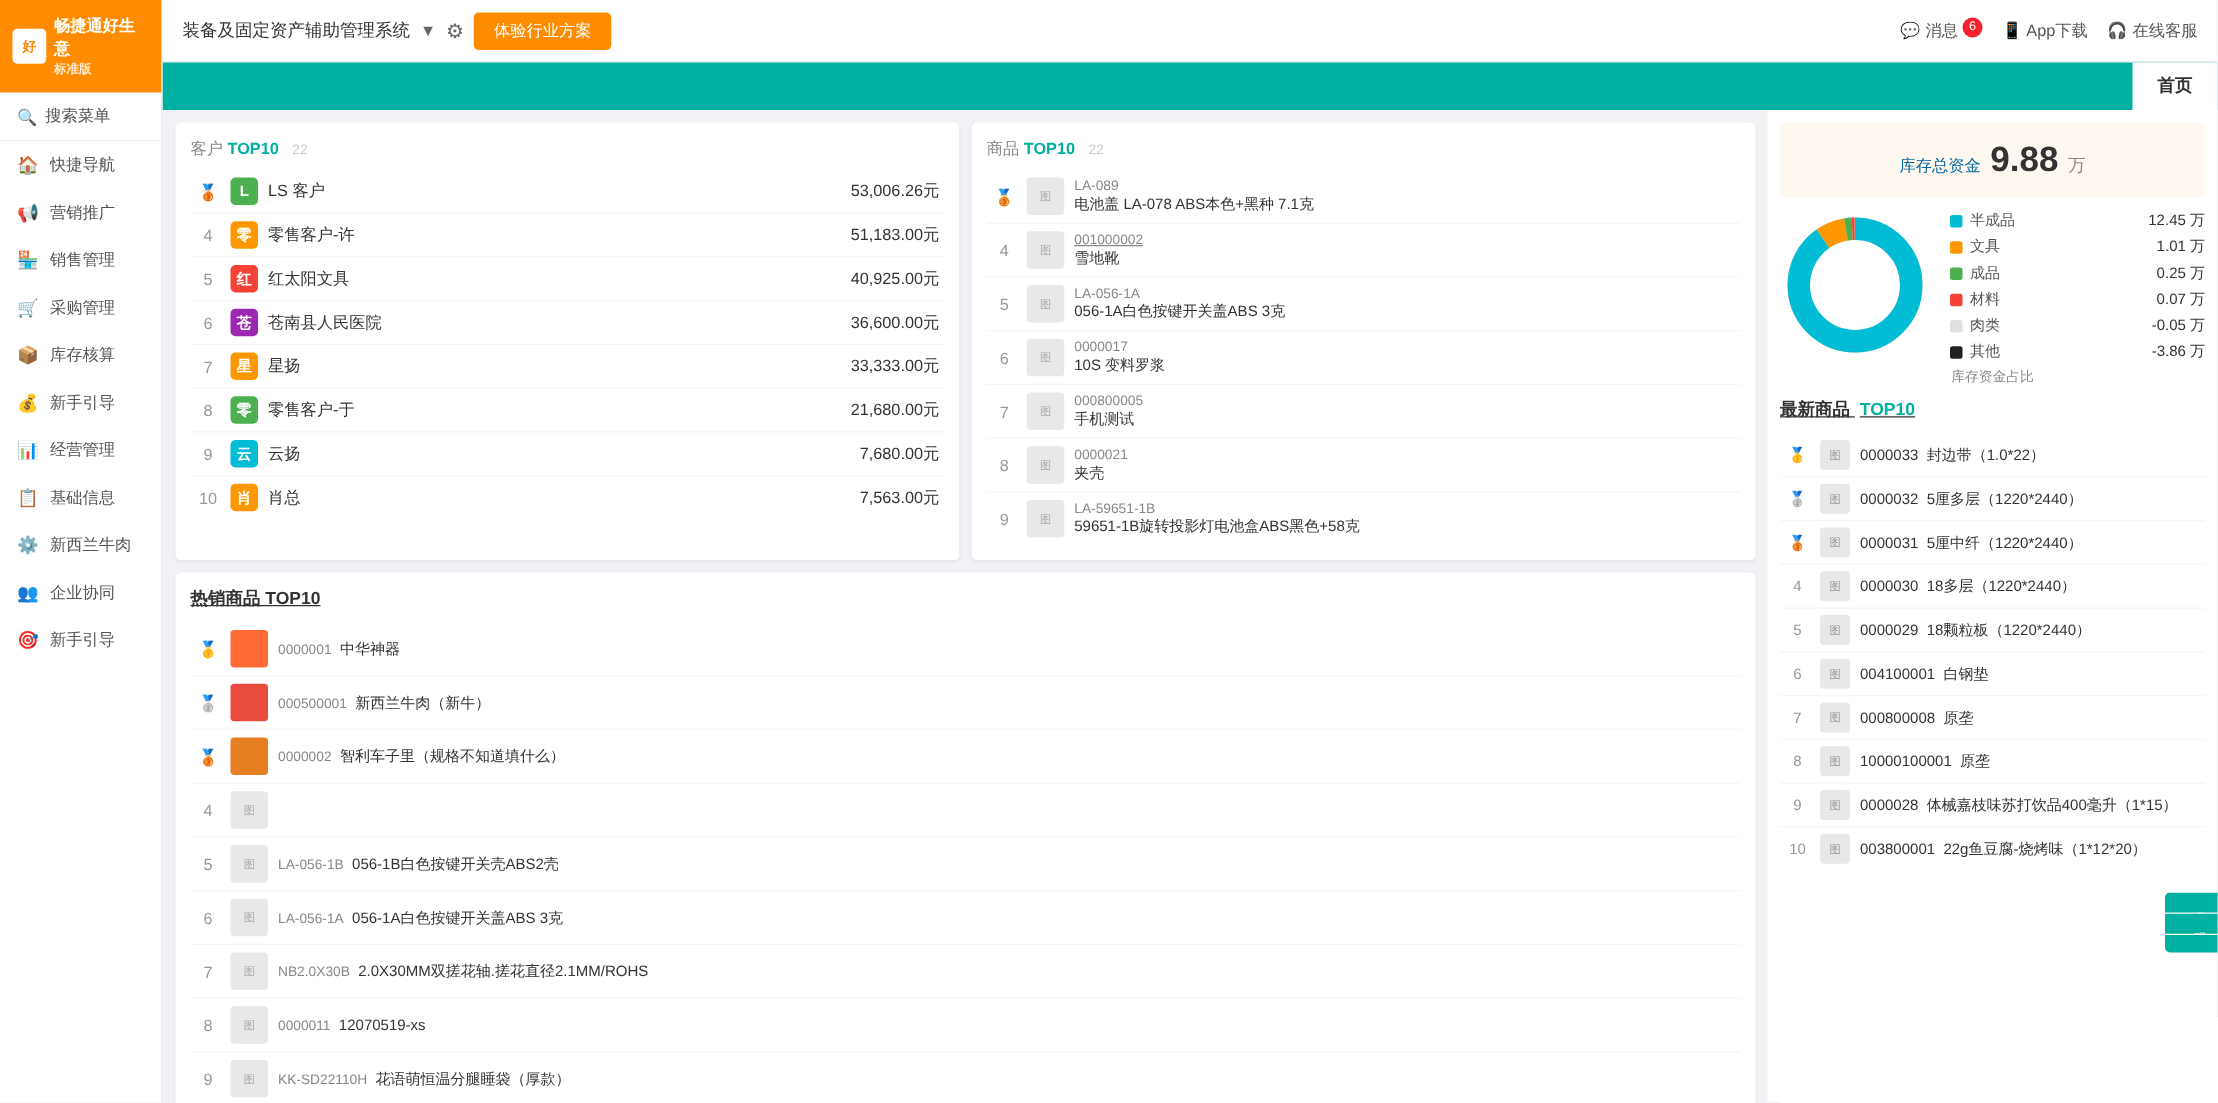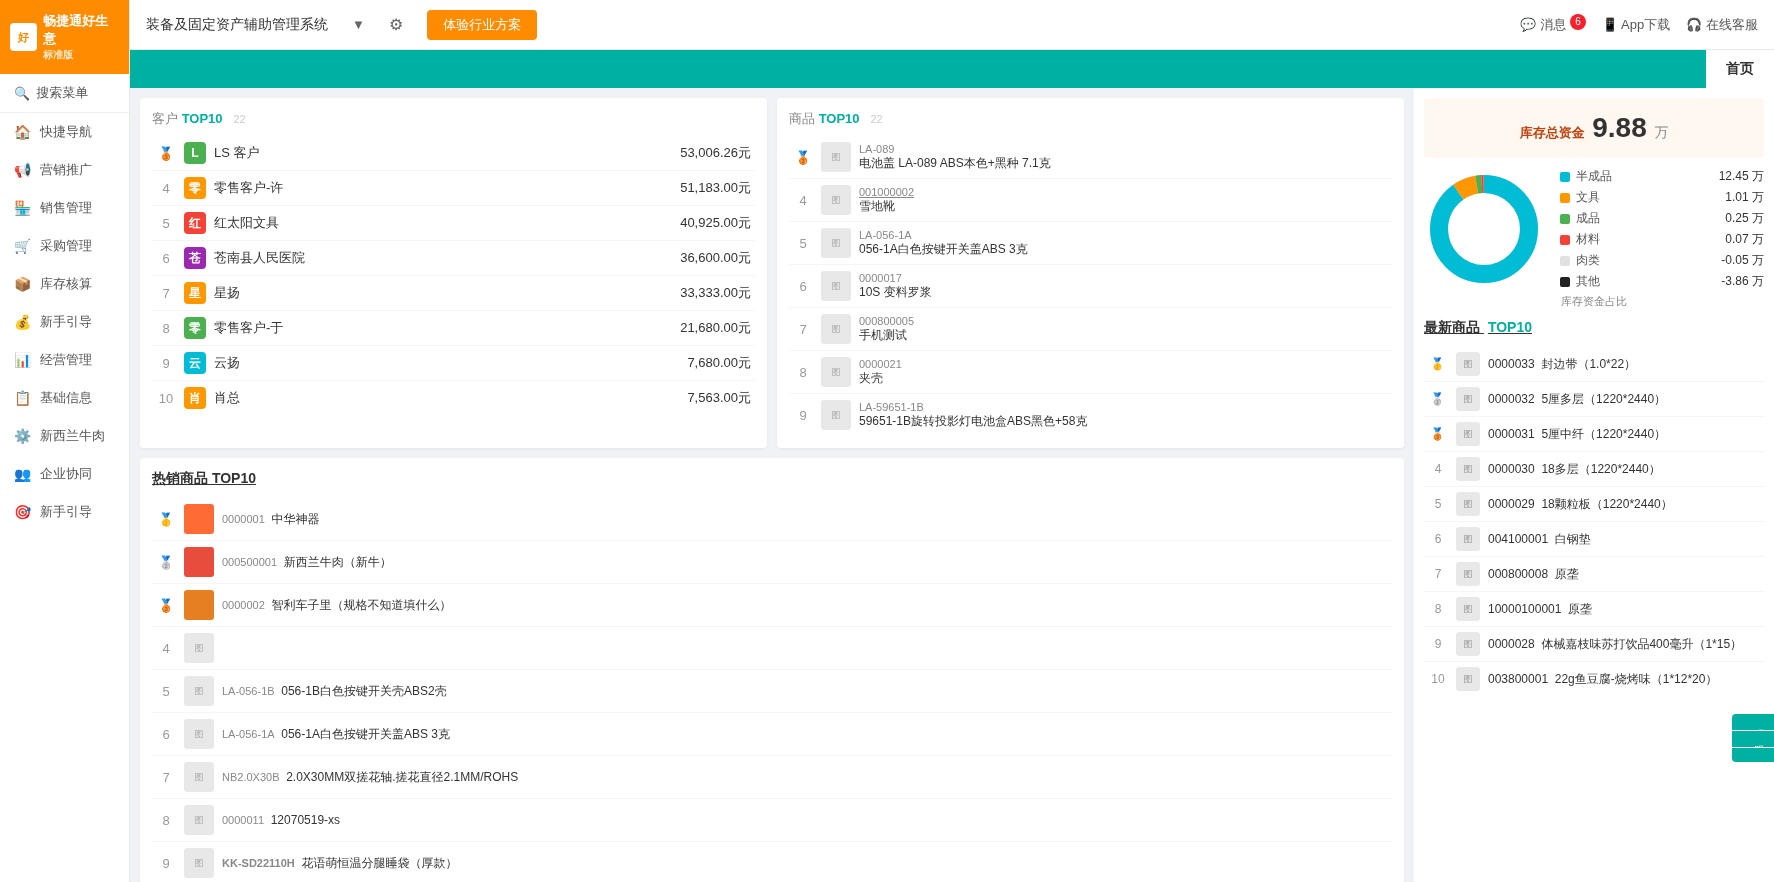--- a/index.html
+++ b/index.html
@@ -59,21 +59,21 @@
       overflow: hidden;
     }
 
     
     .topbar {
       background: #fff;
       height: 50px;
       display: flex;
       align-items: center;
       padding: 0 16px;
-      gap: 24px;
+      gap: 8px;
       border-bottom: 1px solid #e8e8e8;
       flex-shrink: 0;
     }
     .topbar-title {
       color: #333;
       font-size: 14px;
     }
     .topbar-dropdown {
       color: #666;
       cursor: pointer;
@@ -238,28 +238,27 @@
     }
 
     
     .inventory-total {
       background: #fff8f0;
       border-radius: 4px;
       padding: 14px;
       text-align: center;
       margin-bottom: 10px;
     }
-    .inventory-total .label { color: #c2410c; font-size: 13px; font-weight: bold; }
+    .inventory-total .label { color: #0369a1; font-size: 13px; }
     .inventory-total .amount { color: #333; font-size: 22px; font-weight: bold; }
     .inventory-total .unit { color: #888; font-size: 14px; }
 
     
     .chart-area {
       display: flex;
-      align-items: center;
       gap: 16px;
     }
     .donut-container {
       position: relative;
       width: 120px; height: 120px;
       flex-shrink: 0;
     }
     .donut-container svg { width: 120px; height: 120px; }
     .chart-legend {
       flex: 1;
@@ -490,21 +489,21 @@
         <div class="card" style="flex:1;min-width:0;">
           <div style="font-size:13px;color:#888;margin-bottom:8px;">商品 <span style="color:#00b0a0;font-weight:bold;font-size:13px;">TOP10</span> &nbsp; <span style="color:#ccc;font-size:11px;">22</span></div>
 
           <div class="product-row">
             <span class="rank-num">🥉</span>
             <div class="product-thumb">
                 <span style="color:#aaa;font-size:9px;">图</span>
               </div>
             <div class="product-info">
               <div style="color:#888;font-size:11px;">LA-089</div>
-              <div>电池盖 LA-089 ABS本色+黑种 7.1克</div>
+              <div>电池盖 LA-078 ABS本色+黑种 7.1克</div>
             </div>
           </div>
           <div class="product-row">
             <span class="rank-num">4</span>
             <div class="product-thumb">
                 <span style="color:#aaa;font-size:9px;">图</span>
               </div>
             <div class="product-info">
               <div style="color:#888;font-size:11px;text-decoration:underline;">001000002</div>
               <div>雪地靴</div>
@@ -628,21 +627,21 @@
           <div class="product-info">
             <span style="color:#888;font-size:11px;">0000011</span>&nbsp;&nbsp;<span>12070519-xs</span>
           </div>
         </div>
         <div class="product-row">
           <span class="rank-num" style="color:#999;">9</span>
           <div class="product-thumb">
               <span style="color:#aaa;font-size:9px;">图</span>
             </div>
           <div class="product-info">
-            <span style="color:#888;font-size:11px;font-weight:bold;">KK-SD22110H</span>&nbsp;&nbsp;<span>花语萌恒温分腿睡袋（厚款）</span>
+            <span style="color:#888;font-size:11px;">KK-SD22110H</span>&nbsp;&nbsp;<span>花语萌恒温分腿睡袋（厚款）</span>
           </div>
         </div>
       </div>
 
     </div>
 
     <div class="right-col">
 
       <div>
         <div class="inventory-total">

